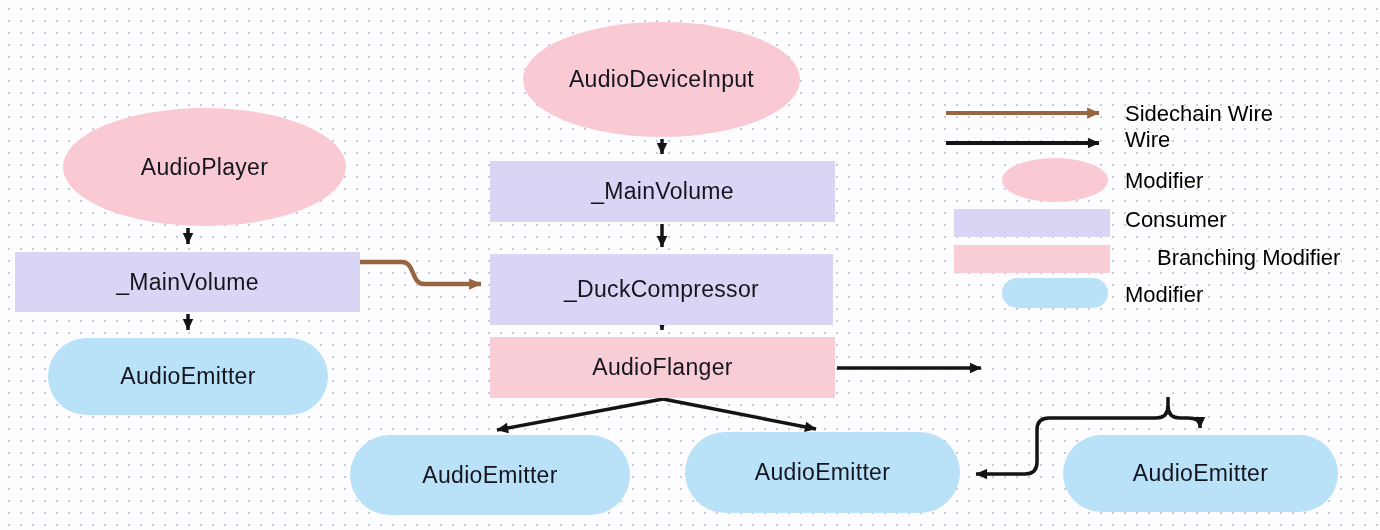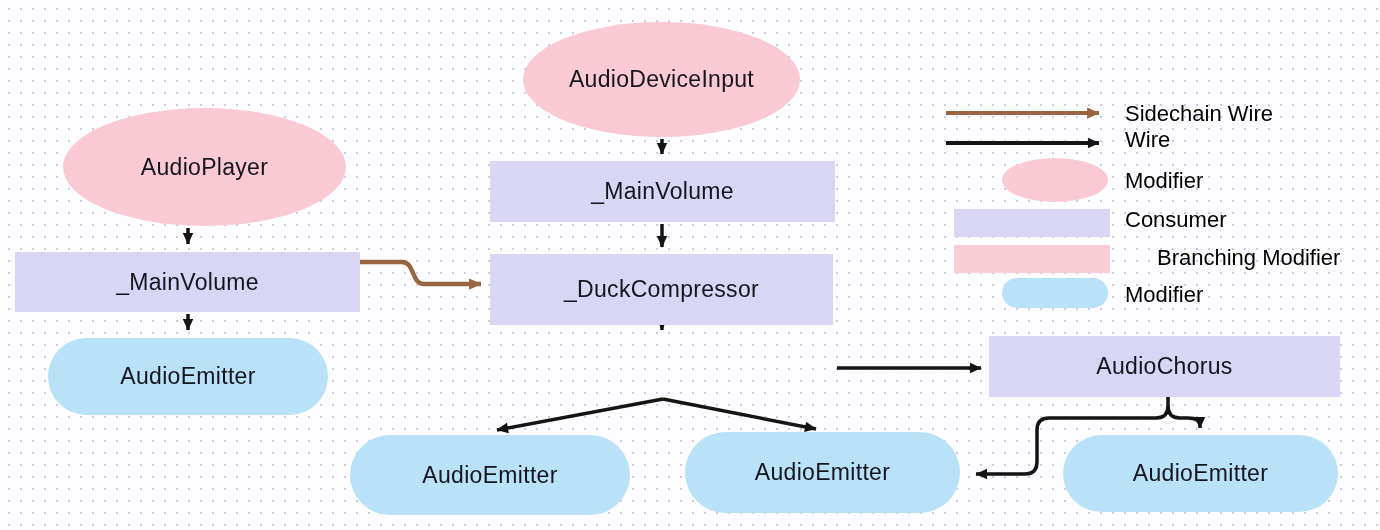--- a/index.html
+++ b/index.html
@@ -97,22 +97,22 @@
   </div>
   <div class="node modifier" id="n-main-volume-left">
     <span>_MainVolume</span>
   </div>
   <div class="node modifier" id="n-main-volume-center">
     <span>_MainVolume</span>
   </div>
   <div class="node modifier" id="n-duck-compressor">
     <span>_DuckCompressor</span>
   </div>
-  <div class="node modifier" id="n-audio-chorus">
-    <span>AudioChorus</span>
+  <div class="node branching" id="n-audio-flanger">
+    <span>AudioFlanger</span>
   </div>
   <div class="node consumer" id="n-audio-emitter-left">
     <span>AudioEmitter</span>
   </div>
   <div class="node consumer" id="n-audio-analyzer">
     <span>AudioEmitter</span>
   </div>
   <div class="node consumer" id="n-audio-emitter-center">
     <span>AudioEmitter</span>
   </div>

